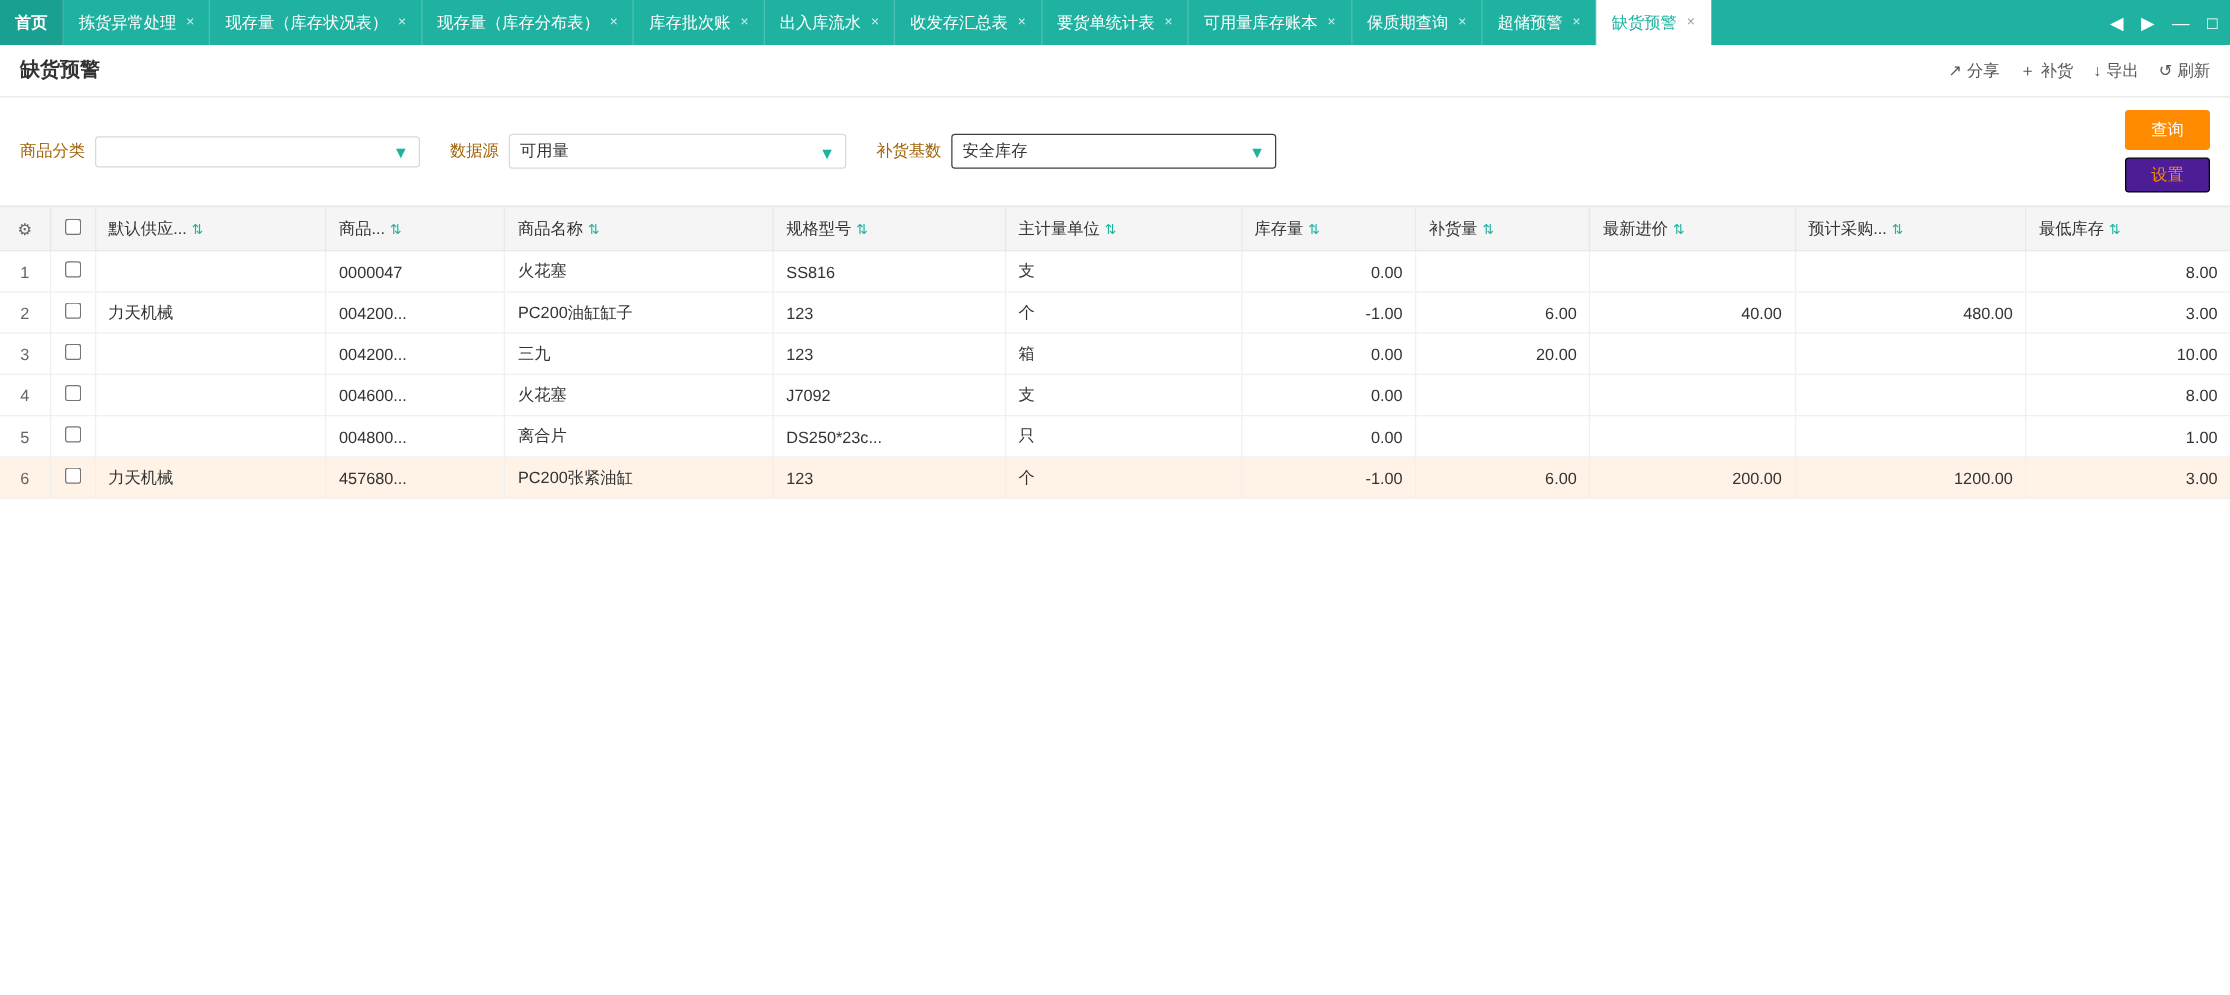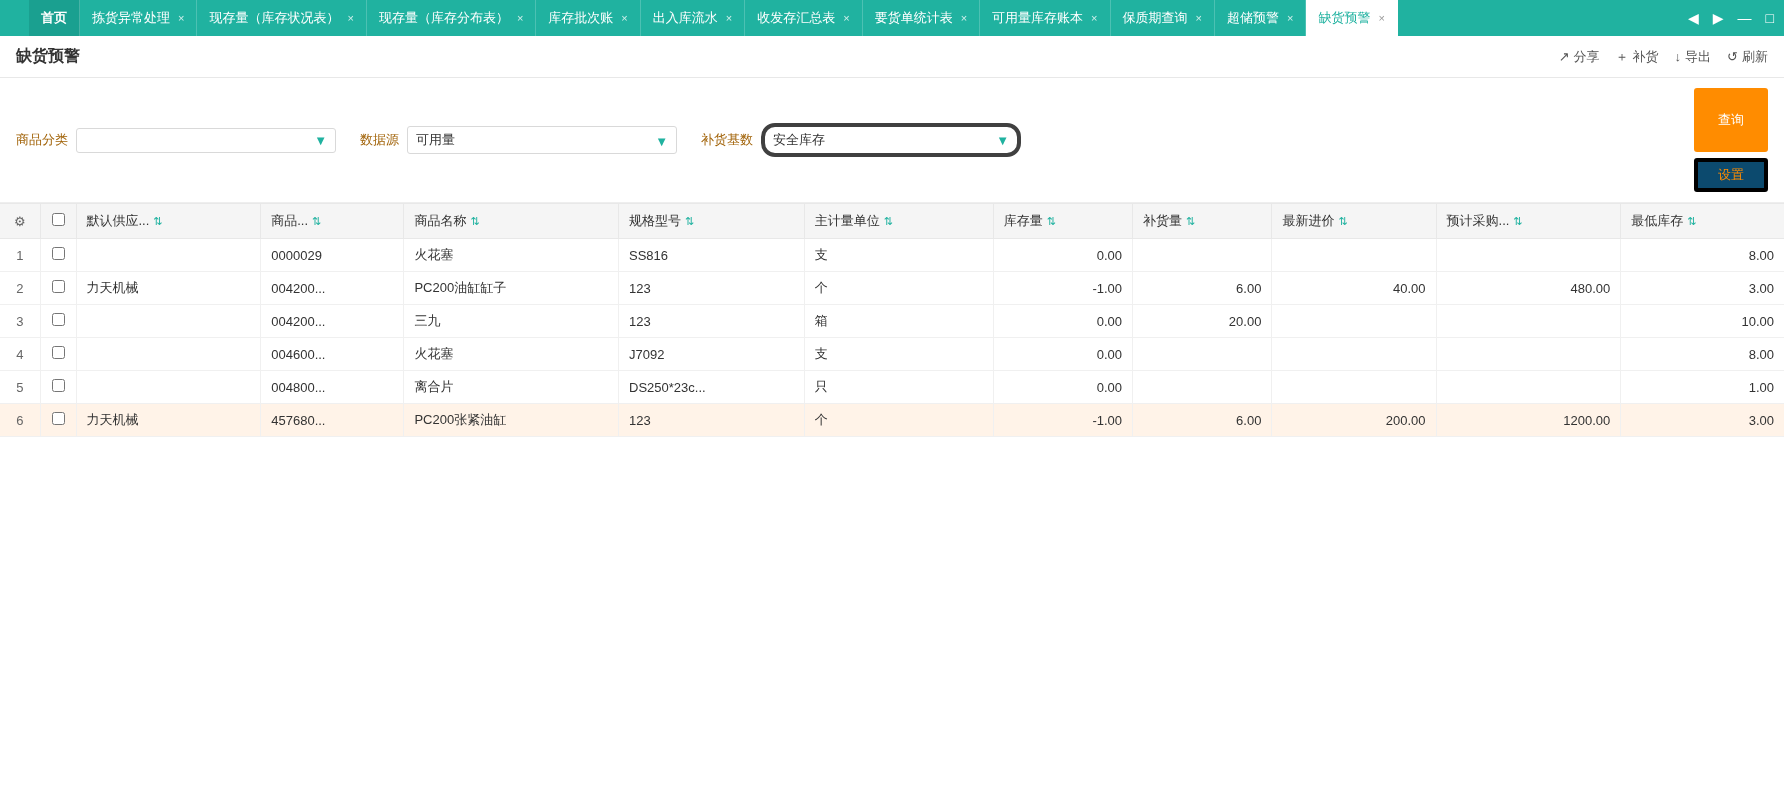--- a/index.html
+++ b/index.html
@@ -25,21 +25,20 @@
       border-right: 1px solid rgba(255,255,255,0.2);
       gap: 4px;
     }
     .tab-item.active {
       background: #fff;
       color: #20b2a0;
     }
     .tab-item.home {
       background: #1aa090;
       font-weight: bold;
-      margin-left: 29px;
     }
     .tab-close {
       font-size: 11px;
       color: rgba(255,255,255,0.8);
       margin-left: 4px;
       cursor: pointer;
     }
     .tab-item.active .tab-close { color: #999; }
     .tab-nav-btns {
       display: flex;
@@ -114,28 +113,28 @@
     .filter-select-arrow { color: #20b2a0; }
     .filter-value {
       color: #333;
       font-weight: normal;
     }
     .btn-query {
       background: #ff8c00;
       color: #fff;
       border: none;
       border-radius: 3px;
-      padding: 23px 20px;
+      padding: 7px 20px;
       cursor: pointer;
       font-size: 13px;
     }
     .btn-settings {
-      background: #0c4a6e;
+      background: #4c1d95;
       color: #ff8c00;
-      border: 4px solid #000000;
+      border: 1px solid #000000;
       border-radius: 3px;
       padding: 4px 20px;
       cursor: pointer;
       font-size: 13px;
     }
 
     
     .table-container {
       padding: 0 0;
     }
@@ -188,22 +187,22 @@
       border: 1px solid #d9d9d9;
       border-radius: 3px;
       padding: 4px 8px;
       min-width: 250px;
       background: #fff;
       cursor: pointer;
     }
     .replenish-select {
       display: flex;
       align-items: center;
-      border: 4px solid #404040;
-      border-radius: 14px;
+      border: 1px solid #404040;
+      border-radius: 3px;
       padding: 4px 8px;
       min-width: 250px;
       background: #fff;
       cursor: pointer;
     }
   </style>
 </head>
 <body>
 
 <div class="tab-bar">
@@ -390,21 +389,21 @@
           </th>
         </tr>
       </thead>
       <tbody id="table-body">
       <tr>
     <td class="row-num">1</td>
     <td style="text-align:center;">
       <input type="checkbox" style="">
     </td>
     <td></td>
-    <td>0000029</td>
+    <td>0000047</td>
     <td>火花塞</td>
     <td>SS816</td>
     <td>支</td>
     <td class="num-cell">0.00</td>
     <td class="num-cell"></td>
     <td class="num-cell"></td>
     <td class="num-cell"></td>
     <td class="num-cell">8.00</td>
   </tr>
           <tr>

